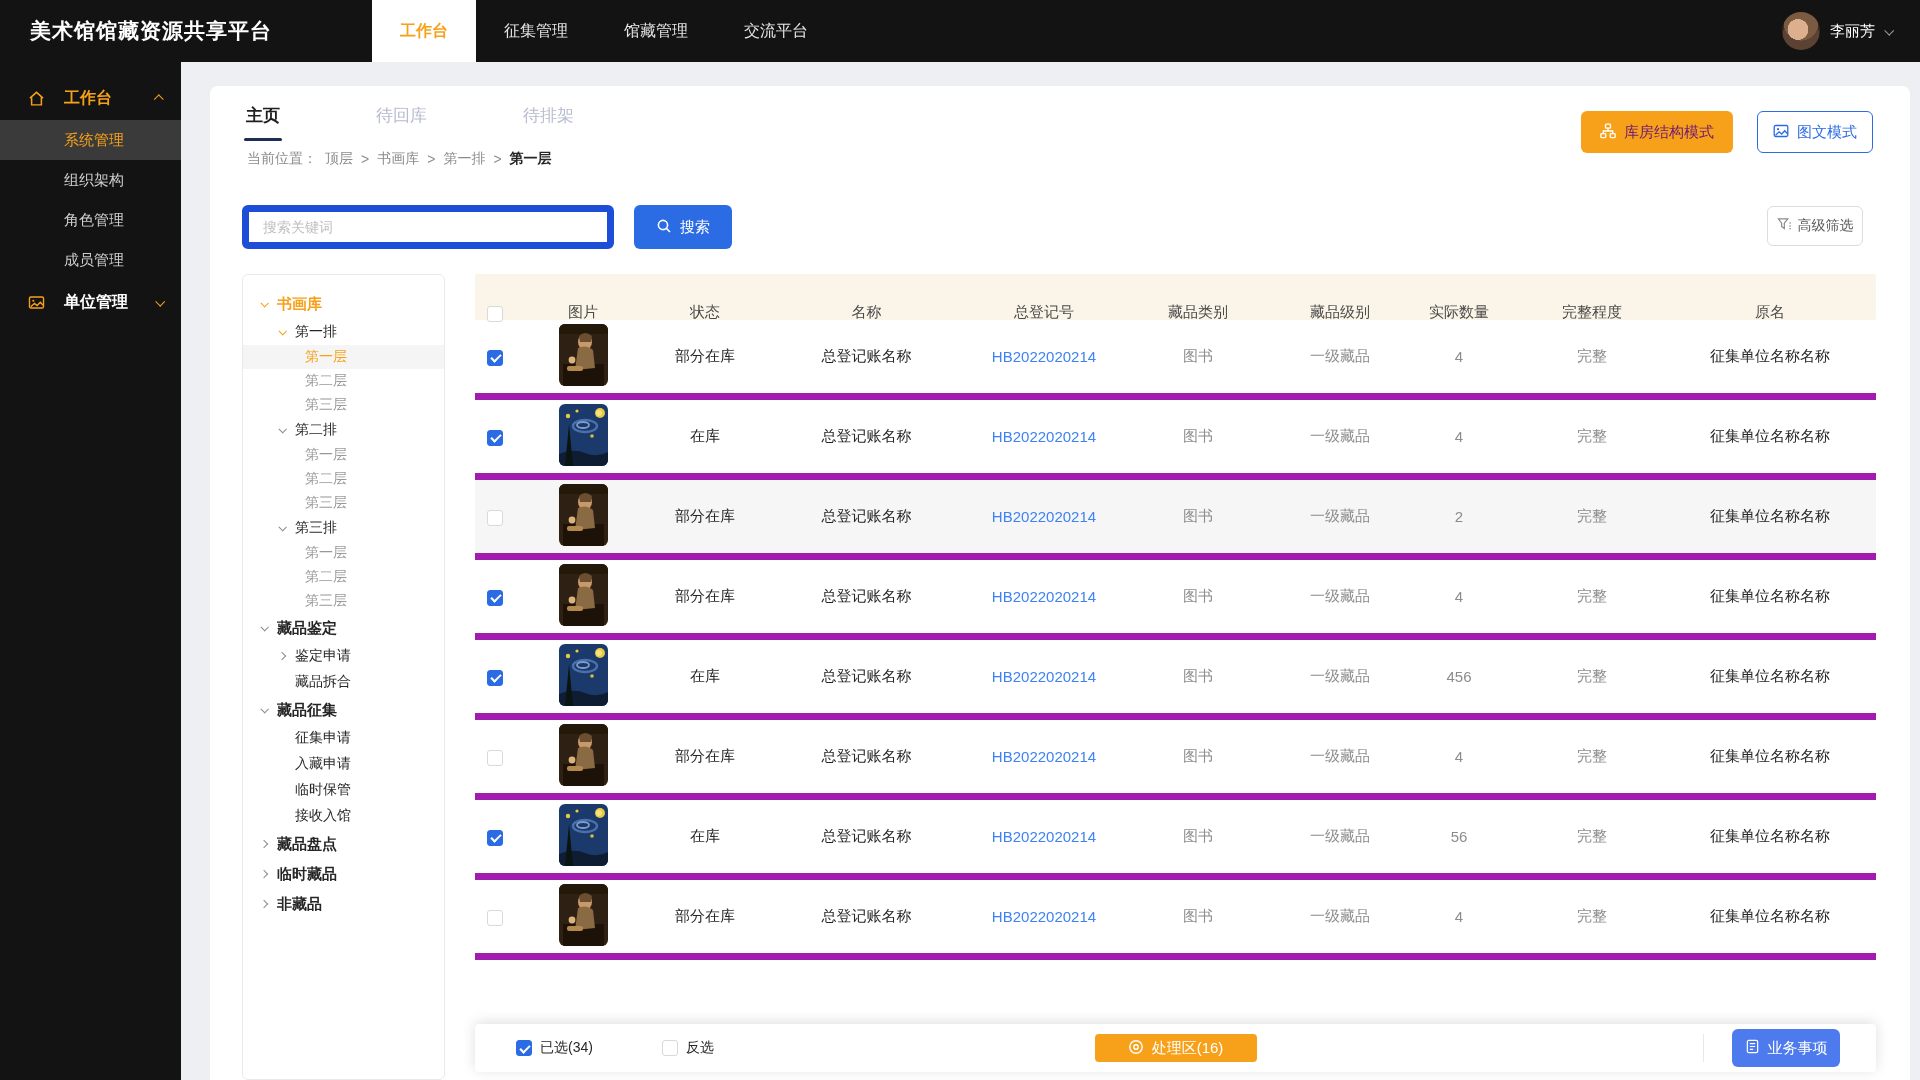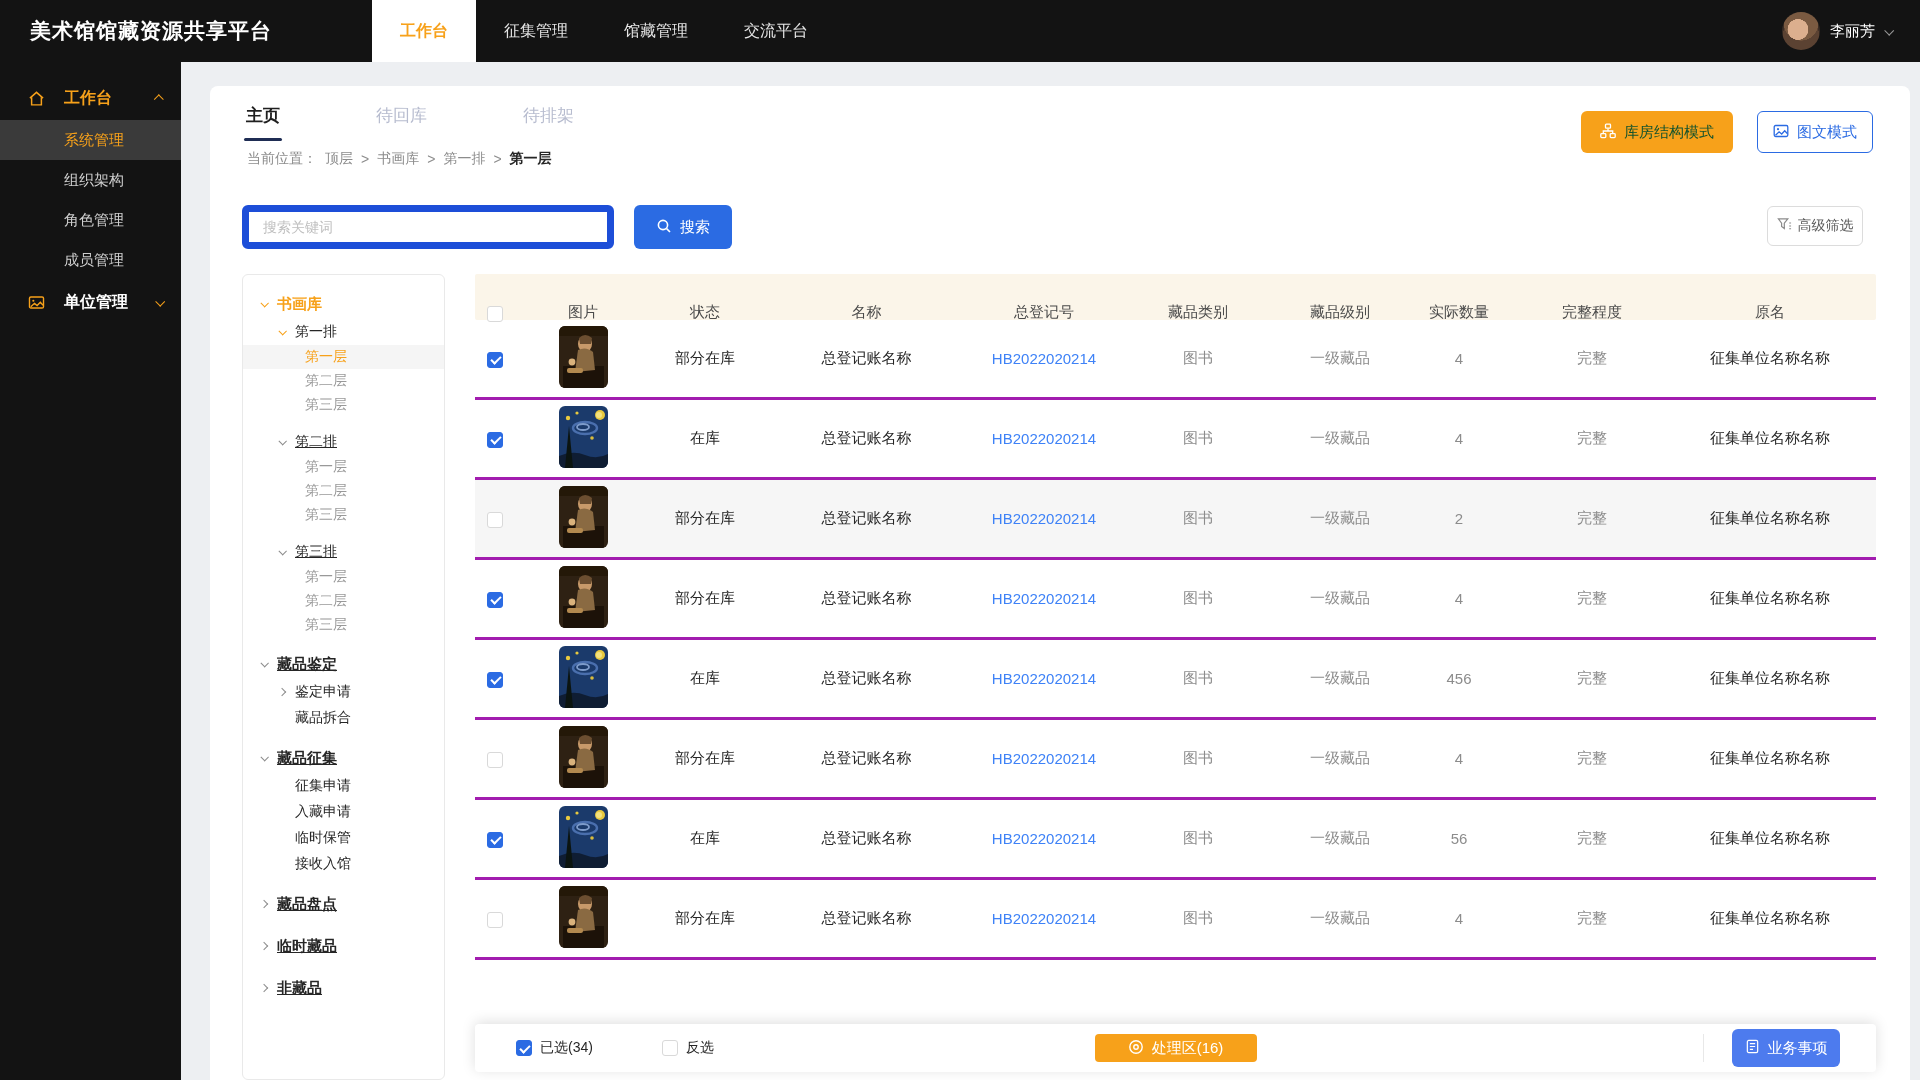--- a/index.html
+++ b/index.html
@@ -49,21 +49,21 @@
   .tabs { position:absolute; left:36px; top:18px; display:flex; }
   .tab { font-size:17px; color:#B7BCCF; padding-bottom:14px; margin-right:96px; cursor:pointer; position:relative; }
   .tab.active { color:#1F1F1F; font-weight:bold; }
   .tab.active::after { content:""; position:absolute; left:-2px; right:-2px; bottom:0; height:3px;
     background:var(--navy); border-radius:2px; }
 
   
   .mode-buttons { position:absolute; right:37px; top:25px; display:flex; gap:24px; }
   .btn { display:flex; align-items:center; justify-content:center; gap:8px; border-radius:6px;
     font-size:15px; cursor:pointer; border:none; }
-  .btn-orange-lg { width:152px; height:42px; background:var(--accent); color:#14532d; }
+  .btn-orange-lg { width:152px; height:42px; background:var(--accent); color:#701a75; }
   .btn-blue-outline { width:116px; height:42px; background:#fff; color:var(--primary-blue);
     border:1px solid var(--primary-blue); }
 
   
   .breadcrumb { position:absolute; left:37px; top:64px; font-size:14px; color:#8C8C8C;
     display:flex; align-items:center; gap:8px; }
   .breadcrumb .crumb-last { color:#262626; font-weight:bold; }
 
   
   .search-row { position:absolute; left:32px; top:119px; display:flex; align-items:center; }
@@ -71,40 +71,40 @@
     padding:0 14px; font-size:14px; color:#333; outline:none; }
   .search-input::placeholder { color:#BFBFBF; }
   .btn-search { width:98px; height:44px; margin-left:20px; background:var(--primary-blue); color:#fff; }
   .adv-filter { position:absolute; right:47px; top:120px; width:96px; height:40px;
     border:1px solid #DCDCDC; border-radius:6px; background:#fff; color:#595959; font-size:14px; gap:6px; }
 
   
   .tree-panel { position:absolute; left:32px; top:188px; width:203px; height:806px;
     border:1px solid #E9E9E9; border-radius:6px; padding-top:14px; overflow:hidden; background:#fff; }
   .tree-node { display:flex; align-items:center; font-size:14px; color:#262626; height:26px; cursor:pointer; }
-  .tree-node.gap { margin-top:12px;text-decoration:underline; }
+  .tree-node.gap { margin-top:0; }
   .tree-node .chev-slot { width:14px; display:flex; justify-content:center; margin-right:6px; color:#8C8C8C; }
   .tree-node .chev-slot .chv { width:6px; height:6px; }
   .tree-node.lvl0 { padding-left:14px; height:30px; font-size:15px; font-weight:bold; }
   .tree-node.lvl1 { padding-left:32px; }
   .tree-node.lvl2 { padding-left:62px; height:24px; }
   .tree-node.orange { color:var(--accent); }
   .tree-node.orange .chev-slot { color:var(--accent); }
   .tree-node.chev-orange .chev-slot { color:var(--accent); }
   .tree-node.muted { color:#999; }
   .tree-node.selected { background:#F5F5F5; color:var(--accent); }
 
   
   .table { position:absolute; left:265px; top:188px; width:1401px; }
   .t-grid { display:grid; grid-template-columns:40px 136px 108px 215px 140px 168px 116px 122px 144px 1fr;
     align-items:center; }
   .t-header { height:46px; background:var(--cream); border-radius:2px; }
   .t-header .t-cell { font-size:15px; color:#4A4A4A; font-weight:500;margin-top:29px; }
   .t-cell { text-align:center; font-size:15px; }
-  .t-row { height:80px; border-bottom:3px solid #a21caf; }
+  .t-row { height:80px; border-bottom:7px solid #a21caf; }
   .t-row.highlighted { background:#F6F6F6; }
   .cb { display:inline-block; width:16px; height:16px; border-radius:3px; border:1px solid #D9D9D9;
     background:#fff; position:relative; vertical-align:middle; cursor:pointer; }
   .cb.checked { background:var(--primary-blue); border-color:var(--primary-blue); }
   .cb.checked::after { content:""; position:absolute; left:4.5px; top:1.5px; width:4px; height:8px;
     border-right:2px solid #fff; border-bottom:2px solid #fff; transform:rotate(45deg); }
   .thumb { width:49px; height:62px; border-radius:6px; overflow:hidden; display:inline-block; }
   .thumb svg { display:block; }
   .cell-status { color:#262626; font-weight:500; }
   .cell-name { color:#262626; }

